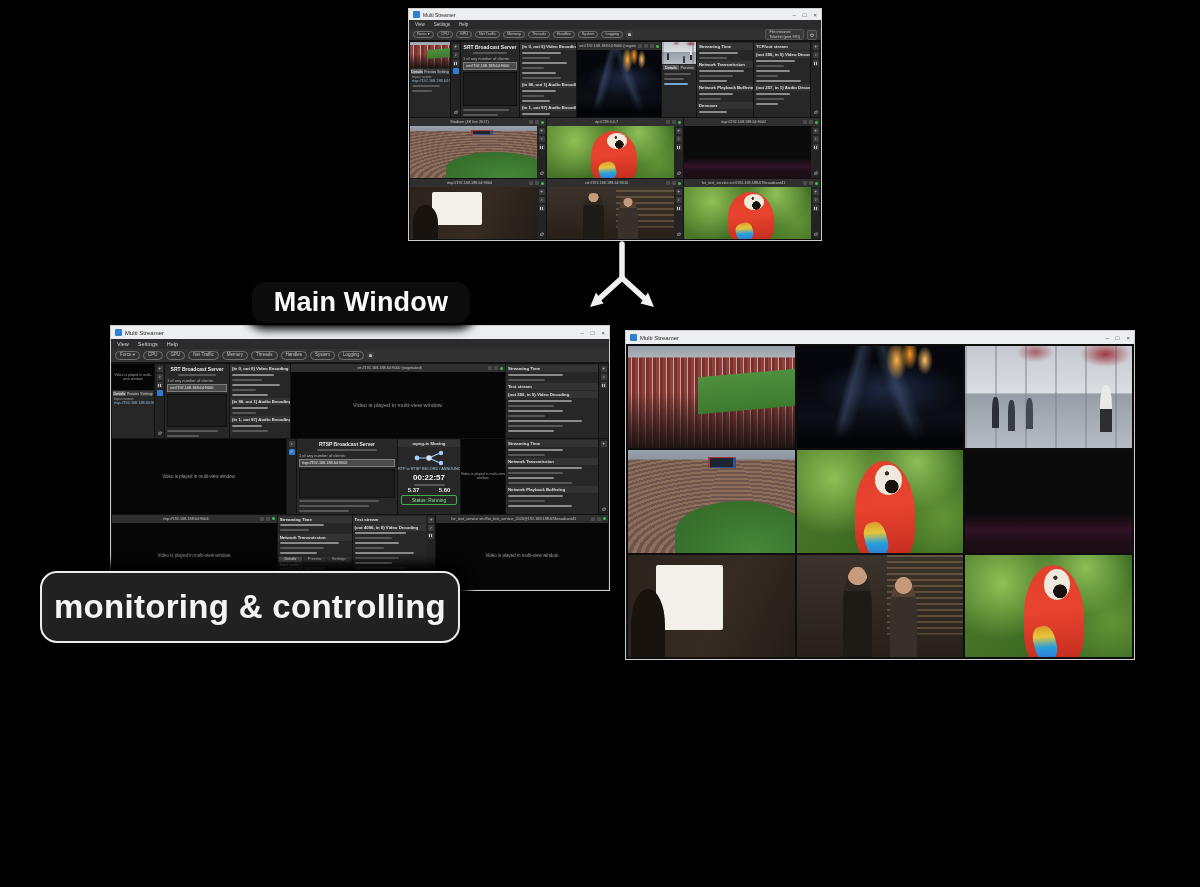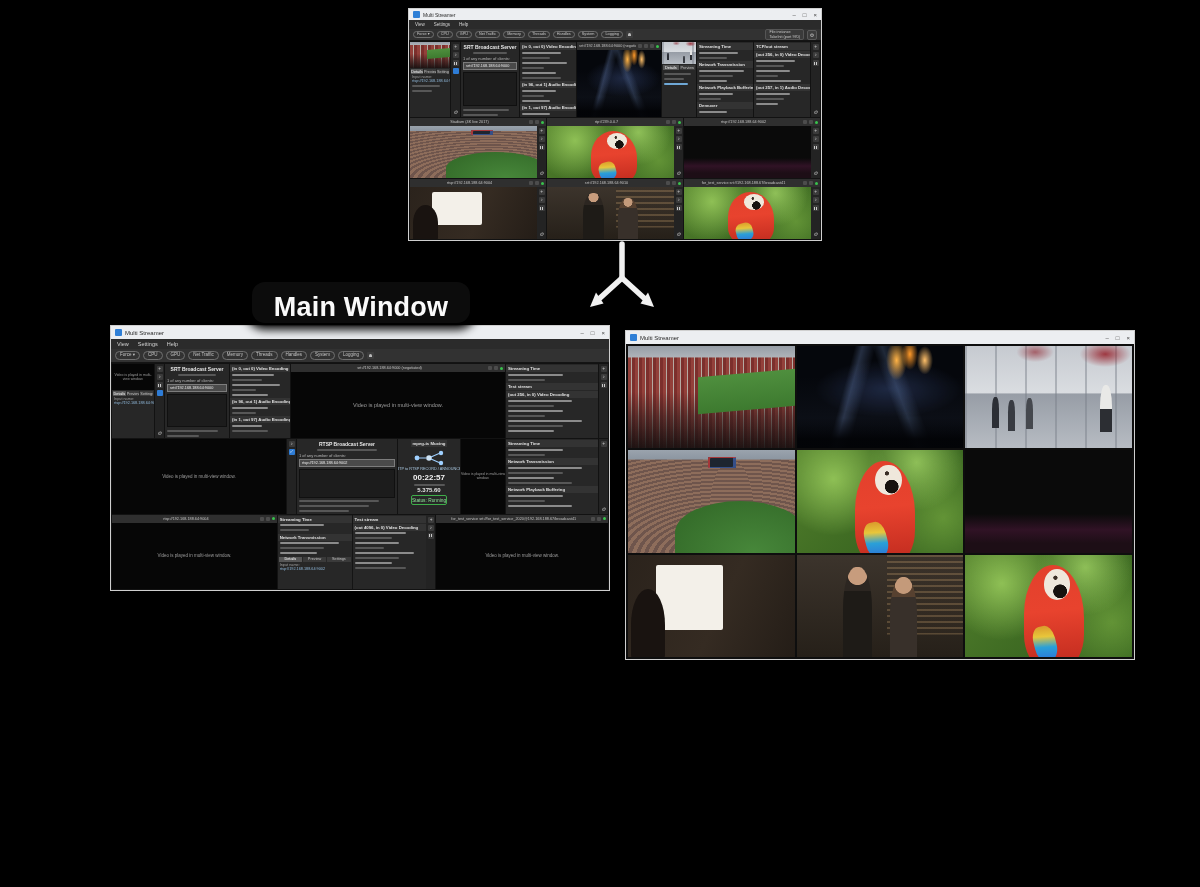--- a/index.html
+++ b/index.html
@@ -155,21 +155,21 @@
      border-radius:45% 45% 0 0;
      background:radial-gradient(circle at 50% 9%,#c79c7d 0 11%,transparent 12%),
                 linear-gradient(#2c2621 0 26%,#1e1b17 26%);}
   .sc-couple:after{content:"";position:absolute;left:56%;top:22%;width:16%;height:80%;
      border-radius:45% 45% 0 0;
      background:radial-gradient(circle at 50% 10%,#c49a7a 0 11%,transparent 12%),
                 linear-gradient(#574130 0 24%,#38302a 24%);}
 
   
   .arrow{position:absolute;left:557px;top:240px;width:130px;height:92px;}
-  .biglabel{position:absolute;background:#0c0c0c;border-radius:13px;display:flex;align-items:flex-end;
+  .biglabel{position:absolute;background:#0c0c0c;border-radius:13px;display:flex;align-items:center;
      justify-content:center;color:#fafafa;font-weight:bold;font-size:27px;letter-spacing:.2px;
      box-shadow:0 0 9px 7px rgba(0,0,0,.92),0 0 2px 2px #000;z-index:6;}
   .pill{position:absolute;background:#212121;border:2.5px solid #ececec;border-radius:17px;
      display:flex;align-items:center;justify-content:center;color:#f4f4f4;font-weight:bold;
      font-size:33px;letter-spacing:.3px;z-index:7;
      box-shadow:0 0 10px 9px rgba(0,0,0,.9),0 4px 4px rgba(0,0,0,.8);}
 
   
   .pgrid{flex:1;display:grid;grid-template-columns:repeat(3,1fr);grid-auto-rows:1fr;gap:2px;
      background:#0e0e0e;padding:2px;min-height:0;}
@@ -564,21 +564,21 @@
         <div class="panel srv" style="width:100px;">
           <div class="stitle">RTSP Broadcast Server</div>
           <div class="b dim w60" style="align-self:center;"></div>
           <div class="slabel">1 of any number of clients:</div>
           <div class="sitem">rtsp://192.168.188.64:9002</div>
           <div class="slist"></div>
           <div class="b dim w80"></div>
             <div class="b dim w70"></div>
             <div class="b dim w50"></div>
         </div>
-        <div class="panel" style="width:62px;align-items:center;">
+        <div class="panel" style="width:62px;">
           <div class="sech" style="text-align:center;">mpeg-ts Muxing</div>
           <svg viewBox="0 0 40 18" style="width:40px;height:18px;align-self:center;margin-top:2px;">
             <circle cx="8" cy="9" r="2.4" fill="#9fd0ff"></circle>
               <circle cx="32" cy="4" r="2.2" fill="#9fd0ff"></circle>
             <circle cx="32" cy="14" r="2.2" fill="#9fd0ff"></circle>
               <circle cx="20" cy="9" r="2.8" fill="#cfe4f5"></circle>
             <path d="M10 9 L17 9 M22 8 L30 4.5 M22 10 L30 13.5" stroke="#9fd0ff" stroke-width="1.1" fill="none"></path>
           </svg>
           <div class="muxcap">RTP to RTSP RECORD / ANNOUNCE</div>
           <div class="muxtimer">00:22:57</div>
@@ -694,14 +694,17 @@
         </div>
       <div class="scene sc-concert-pink"></div>
       <div class="scene sc-studio"></div>
       <div class="scene sc-couple"></div>
       <div class="scene sc-parrot">
           <i class="wing"></i>
         </div>
     </div>
   </section>
 
+  <div class="pill" style="left:40px;top:571px;width:416px;height:68px;">
+    <span>monitoring &amp; controlling</span>
+  </div>
 
 </div>
 
 </body></html>

